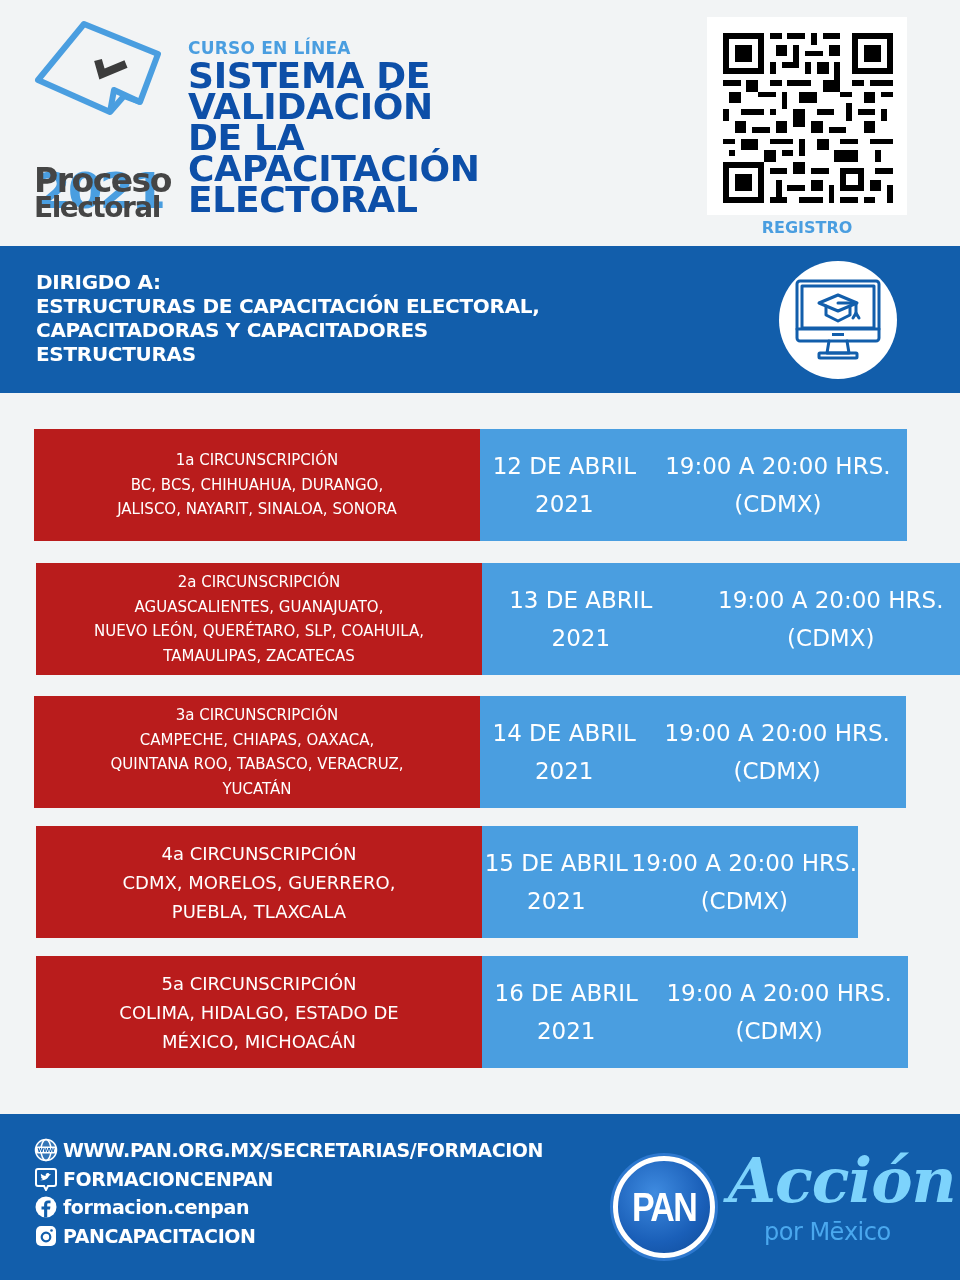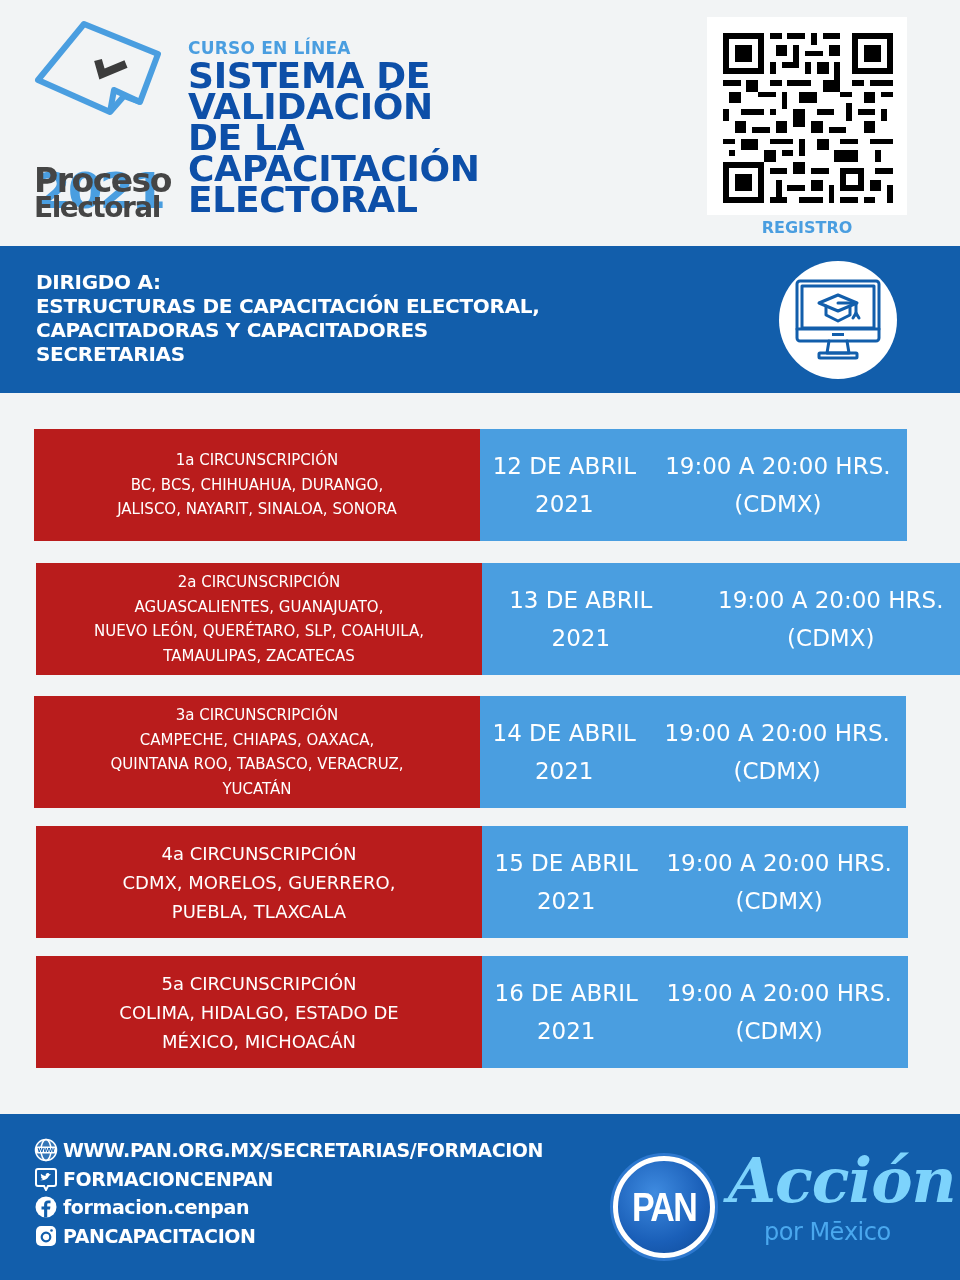--- a/index.html
+++ b/index.html
@@ -225,21 +225,21 @@
     </svg>
   </div>
   <div class="qr-label">REGISTRO</div>
 </div>
 
 <div class="band">
   <div class="band-text">
     <div>DIRIGDO A:</div>
     <div>ESTRUCTURAS DE CAPACITACIÓN ELECTORAL,</div>
     <div>CAPACITADORAS Y CAPACITADORES</div>
-    <div>SECRETARIAS</div>
+    <div>ESTRUCTURAS</div>
   </div>
   <div class="band-icon">
     <svg viewBox="0 0 90 86" fill="none" stroke="#125eab" stroke-width="3" stroke-linejoin="round" stroke-linecap="round">
       <rect x="4" y="4" width="82" height="60" rx="3"></rect>
       <rect x="9" y="9" width="72" height="42"></rect>
       <line x1="4" y1="52" x2="86" y2="52"></line>
       <rect x="39" y="56" width="12" height="3" fill="#125eab" stroke="none"></rect>
       <path d="M36 64 L34 76 L56 76 L54 64"></path>
       <rect x="26" y="76" width="38" height="5" rx="1"></rect>
       <path d="M26 26 L45 18 L64 26 L45 34 Z"></path>
@@ -288,21 +288,21 @@
       <div class="time">19:00 A 20:00 HRS. (CDMX)</div>
     </div>
   </div>
 
   <div class="session s-large" style="left:36px; top:826px;">
     <div class="session-left" style="width:446px;">
       <div>4a CIRCUNSCRIPCIÓN</div>
       <div>CDMX, MORELOS, GUERRERO,</div>
       <div>PUEBLA, TLAXCALA</div>
     </div>
-    <div class="session-right" style="width:426px;">
+    <div class="session-right" style="width:376px;">
       <div class="date">15 DE ABRIL 2021</div>
       <div class="time">19:00 A 20:00 HRS. (CDMX)</div>
     </div>
   </div>
 
   <div class="session s-large" style="left:36px; top:956px;">
     <div class="session-left" style="width:446px;">
       <div>5a CIRCUNSCRIPCIÓN</div>
       <div>COLIMA, HIDALGO, ESTADO DE</div>
       <div>MÉXICO, MICHOACÁN</div>

